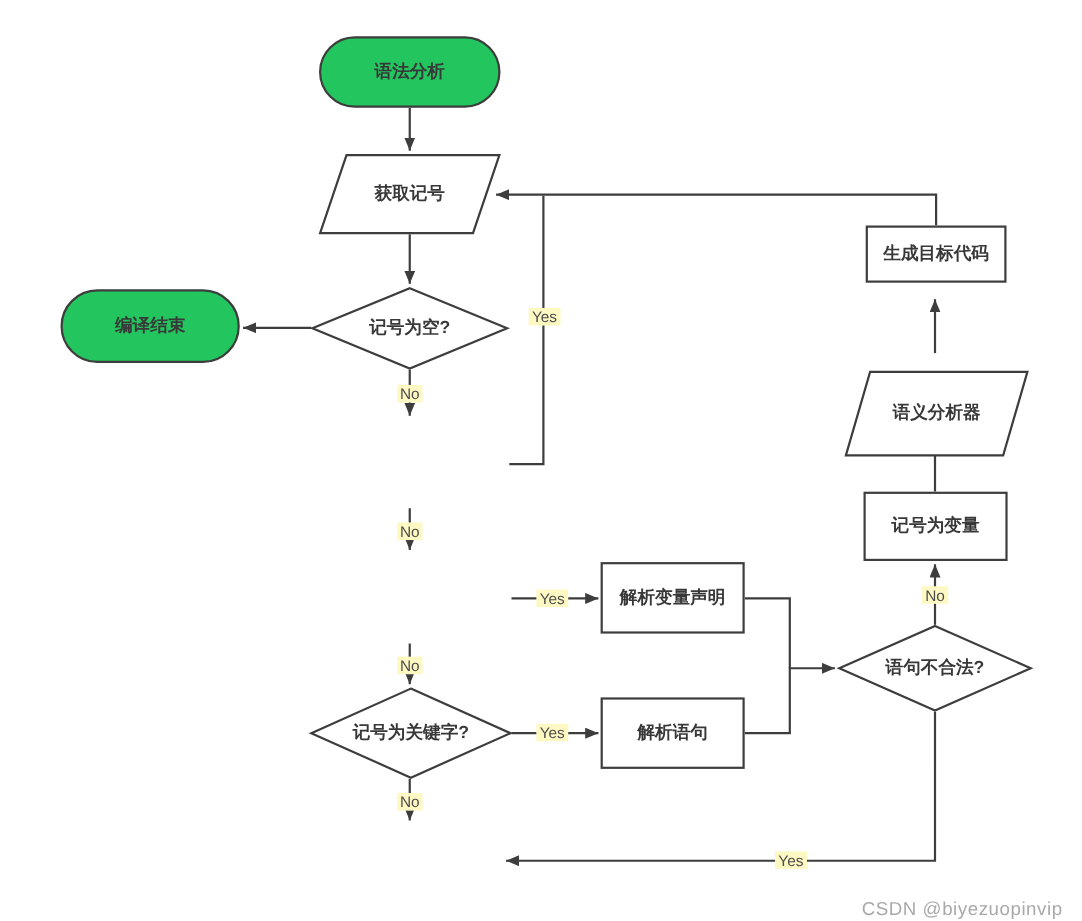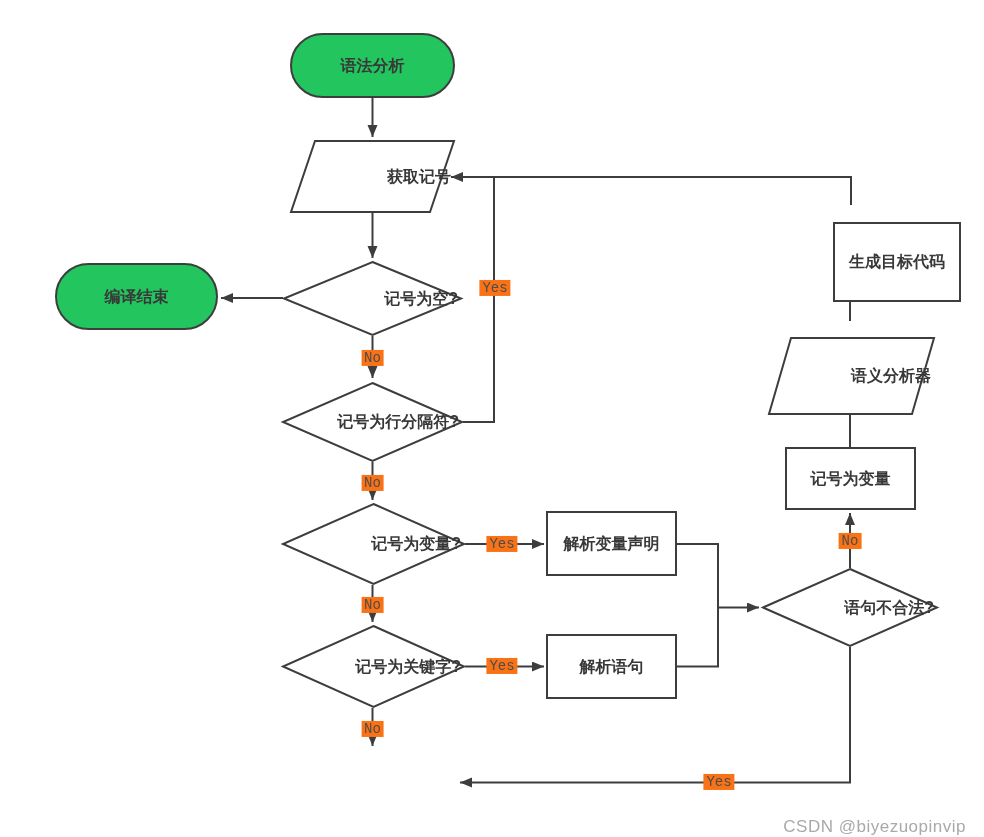--- a/index.html
+++ b/index.html
@@ -17,28 +17,28 @@
   #edges{position:absolute;left:0;top:0;width:984px;height:837px;}
   #edges polyline{fill:none;stroke:var(--line);stroke-width:2;}
   #edges .arrowhead{fill:var(--line);}
   .node{
     position:absolute;display:flex;align-items:center;justify-content:center;
     font-size:16px;font-weight:700;color:var(--node-text);text-align:center;
     box-sizing:border-box;line-height:1.2;
   }
   .node.rect{background:#fff;border:2px solid var(--line);}
   .node.stadium{background:#22c55e;border:2px solid var(--line);border-radius:34px;}
-  .node.poly{background:transparent;border:none;justify-content:flex-end;}
+  .node.poly{background:transparent;border:none;}
   .node .shape{position:absolute;left:0;top:0;width:100%;height:100%;overflow:visible;}
   .node .shape polygon{fill:#fff;stroke:var(--line);stroke-width:2;stroke-linejoin:miter;}
   .node .node-label{position:relative;z-index:1;padding:0 4px;}
   .edge-label{
     position:absolute;transform:translate(-50%,-50%);
-    background:#f97316;color:var(--edge-label);font-size:14px;line-height:1.15;
-    padding:0 3px;z-index:2;font-family:Liberation Mono, monospace;
+    background:#fef9c3;color:var(--edge-label);font-size:14px;line-height:1.15;
+    padding:0 3px;z-index:2;
   }
   .watermark{
     position:absolute;right:18px;top:803px;font-size:17px;color:var(--watermark);
     letter-spacing:0.5px;z-index:2;margin-top:14px;
   }
 </style>
 </head>
 <body>
 
 <div id="canvas">
@@ -100,33 +100,21 @@
     <span class="node-label">编译结束</span>
   </div>
 
   <div class="node poly" style="left:283px;top:261px;width:179px;height:75px;">
     <svg class="shape" viewBox="0 0 179 75" preserveAspectRatio="none">
       <polygon points="89.5,1 178,37.5 89.5,74 1,37.5"></polygon>
     </svg>
     <span class="node-label">记号为空?</span>
   </div>
 
-  <div class="node poly" style="left:282px;top:382px;width:181px;height:80px;">
-    <svg class="shape" viewBox="0 0 181 80" preserveAspectRatio="none">
-      <polygon points="90.5,1 180,40 90.5,79 1,40"></polygon>
-    </svg>
-    <span class="node-label">记号为行分隔符?</span>
-  </div>
 
-  <div class="node poly" style="left:282px;top:503px;width:183px;height:82px;">
-    <svg class="shape" viewBox="0 0 183 82" preserveAspectRatio="none">
-      <polygon points="91.5,1 182,41 91.5,81 1,41"></polygon>
-    </svg>
-    <span class="node-label">记号为变量?</span>
-  </div>
 
   <div class="node poly" style="left:282px;top:625px;width:183px;height:83px;">
     <svg class="shape" viewBox="0 0 183 83" preserveAspectRatio="none">
       <polygon points="91.5,1 182,41.5 91.5,82 1,41.5"></polygon>
     </svg>
     <span class="node-label">记号为关键字?</span>
   </div>
 
   <div class="node rect" style="left:546px;top:511px;width:131px;height:65px;">
     <span class="node-label">解析变量声明</span>
@@ -147,21 +135,21 @@
     <span class="node-label">记号为变量</span>
   </div>
 
   <div class="node poly" style="left:768px;top:337px;width:167px;height:78px;">
     <svg class="shape" viewBox="0 0 167 74" preserveAspectRatio="none">
       <polygon points="23,1 166,1 144,73 1,73"></polygon>
     </svg>
     <span class="node-label">语义分析器</span>
   </div>
 
-  <div class="node rect" style="left:787px;top:222px;width:128px;height:80px;margin-left:46px;">
+  <div class="node rect" style="left:787px;top:205px;width:128px;height:52px;">
     <span class="node-label">生成目标代码</span>
   </div>
 
 
   <span class="edge-label" style="left:372.5px;top:358px;">No</span>
   <span class="edge-label" style="left:495px;top:288px;">Yes</span>
   <span class="edge-label" style="left:372.5px;top:483px;">No</span>
   <span class="edge-label" style="left:502px;top:544px;">Yes</span>
   <span class="edge-label" style="left:372.5px;top:605px;">No</span>
   <span class="edge-label" style="left:502px;top:666px;">Yes</span>

